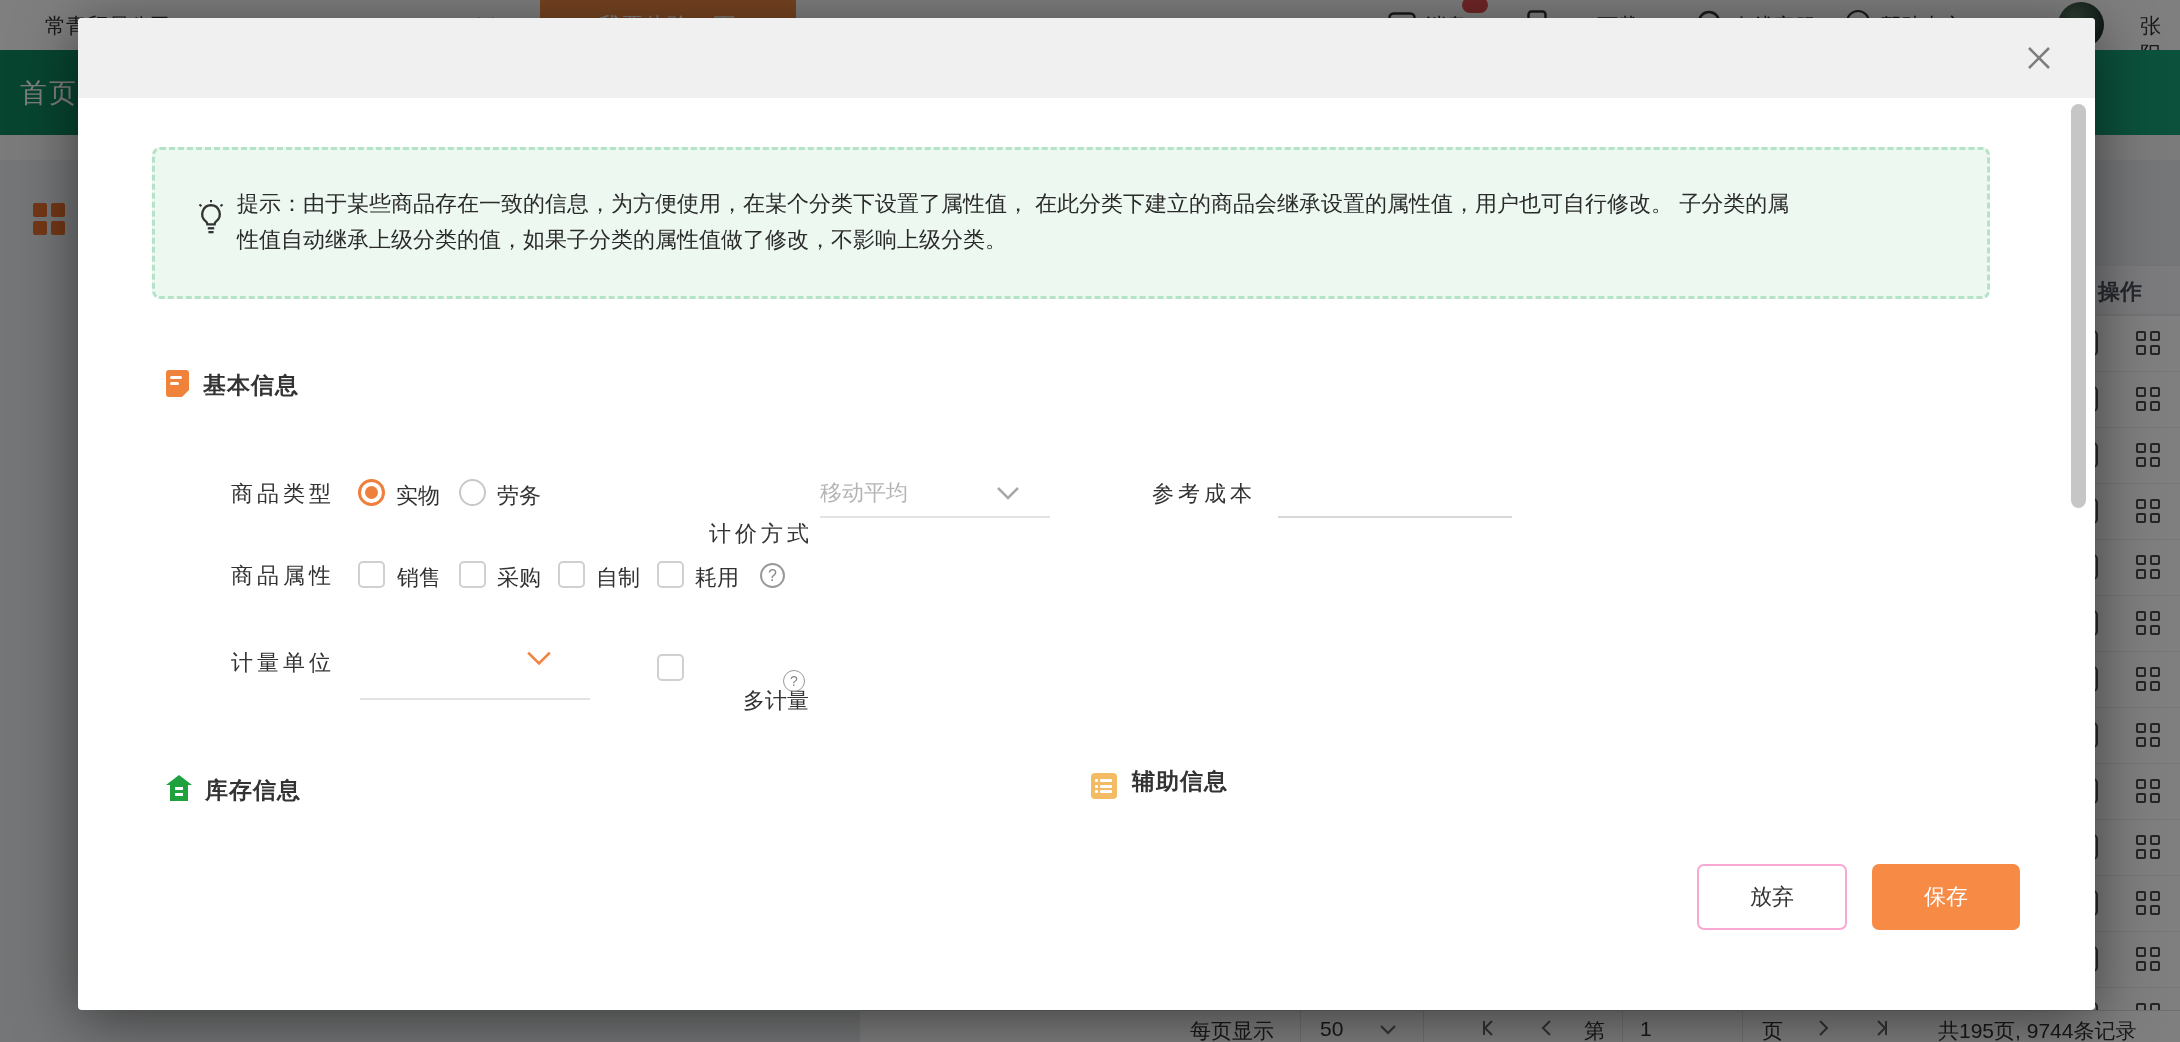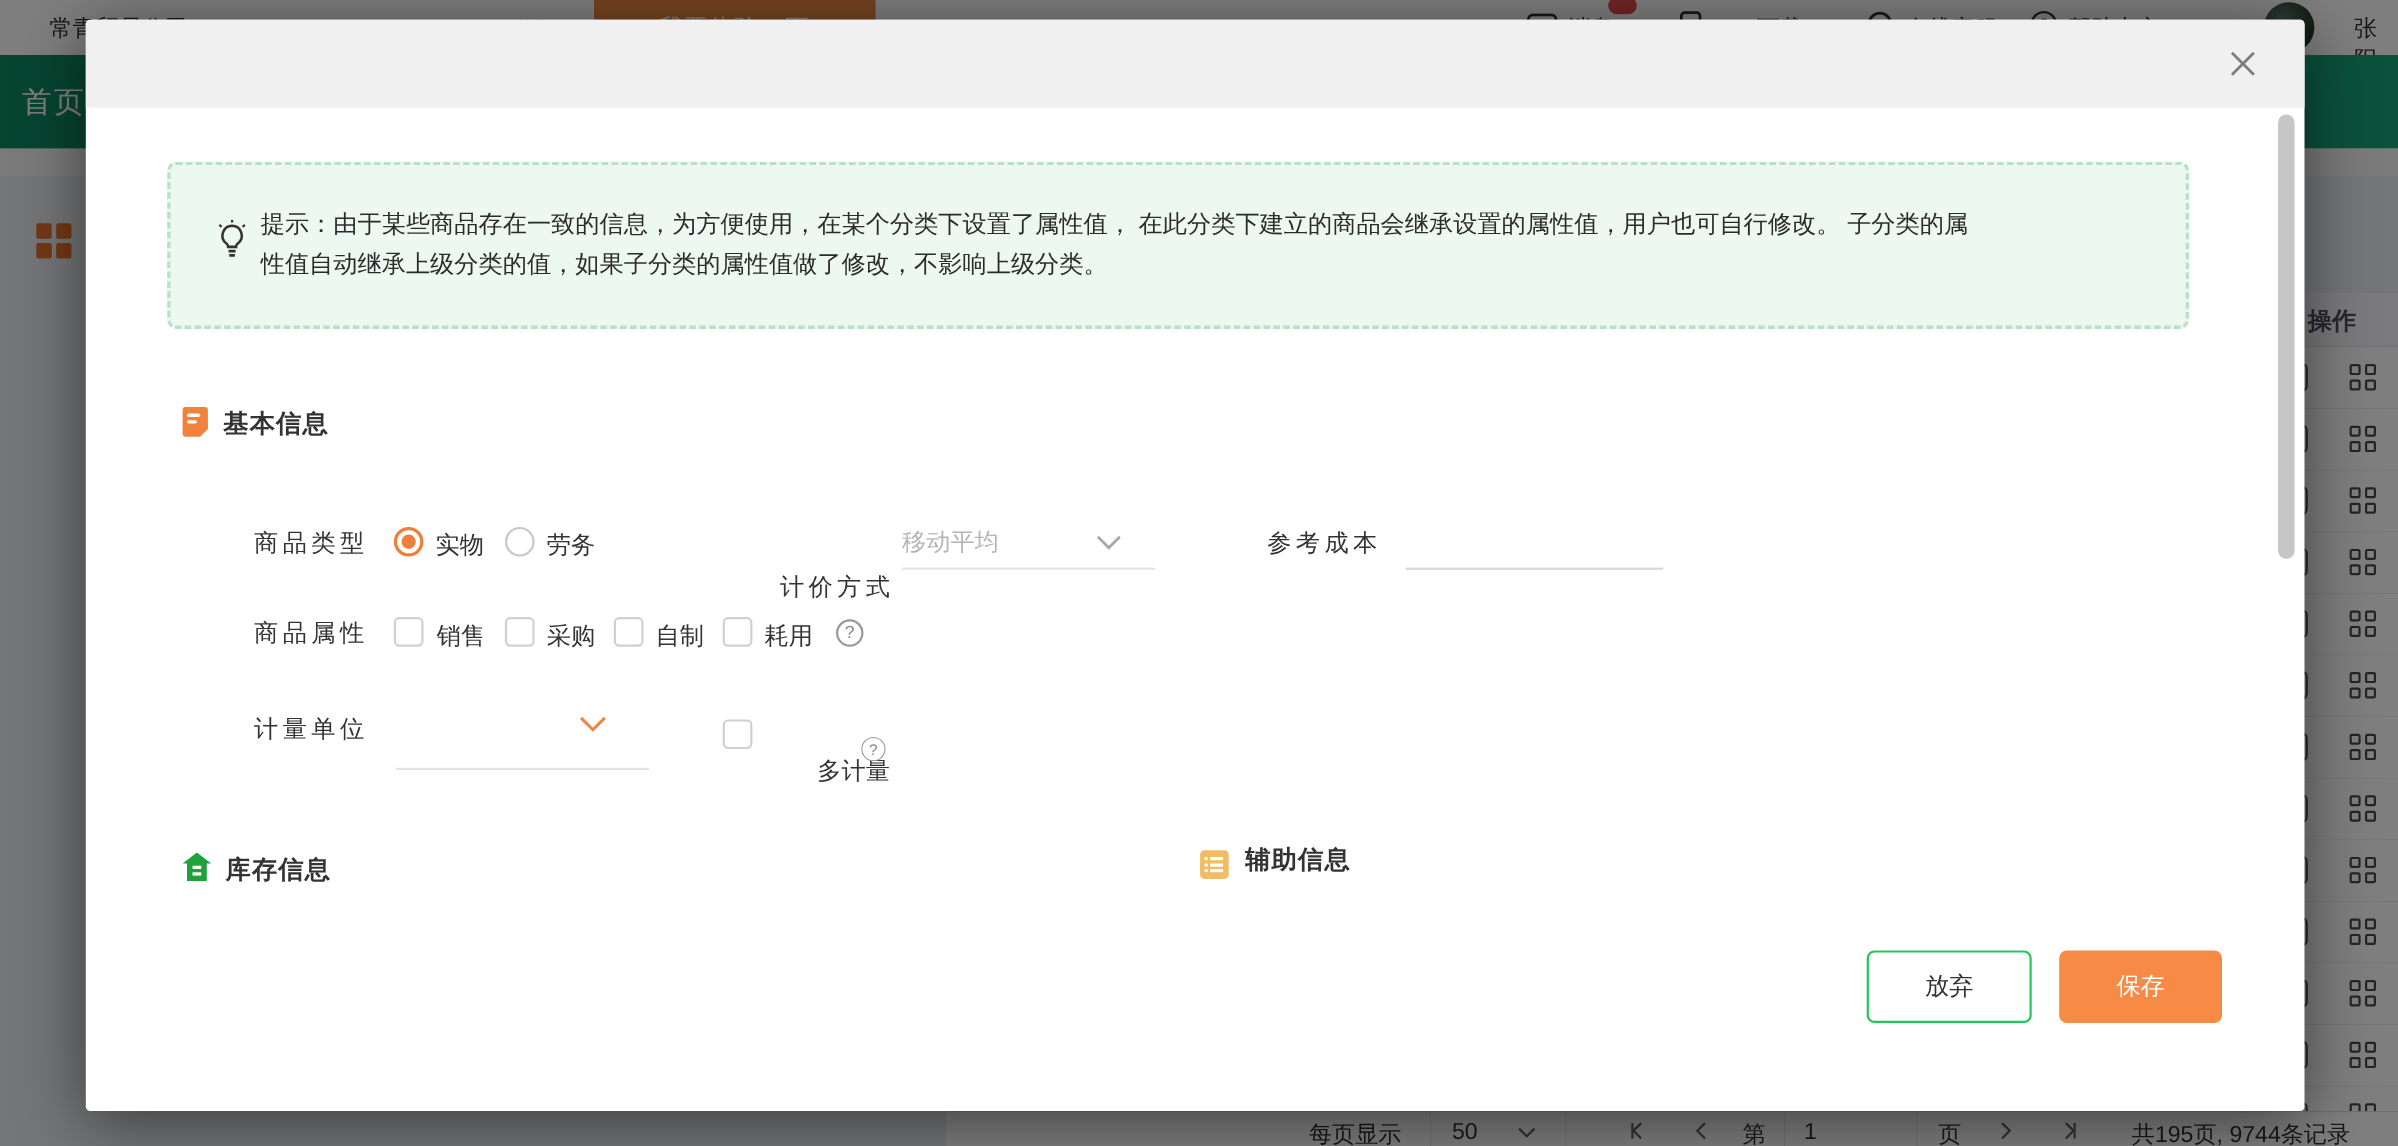--- a/index.html
+++ b/index.html
@@ -70,21 +70,21 @@
   .radio.un { border:2px solid #c8c8c8; }
   .opt-label { font-size:22px; color:#333; white-space:nowrap; }
   .checkbox { width:27px; height:27px; border:2px solid #d0d0d0; border-radius:5px; background:#fff; }
   .sel-field { border-bottom:2px solid #e3e3e3; }
   .placeholder { font-size:22px; color:#b5b5b5; white-space:nowrap; }
   .help { width:25px; height:25px; border:2px solid #999; border-radius:50%; color:#888;
           font-size:16px; display:flex; align-items:center; justify-content:center; }
   .help.small { width:22px; height:22px; font-size:14px; border-width:1.5px; }
 
   .btn-cancel { position:absolute; left:1619px; top:846px; width:150px; height:66px; background:#fff;
-                border:2px solid #22c55e; border-radius:7px; font-size:22px; color:#333;
+                border:2px solid #f9a8d4; border-radius:7px; font-size:22px; color:#333;
                 display:flex; align-items:center; justify-content:center; cursor:pointer; }
   .btn-save { position:absolute; left:1794px; top:846px; width:148px; height:66px; background:#f78a45;
               border:none; border-radius:7px; font-size:22px; color:#fff;
               display:flex; align-items:center; justify-content:center; cursor:pointer; }
 </style>
 </head>
 <body>
 
 <div class="screen">
 

